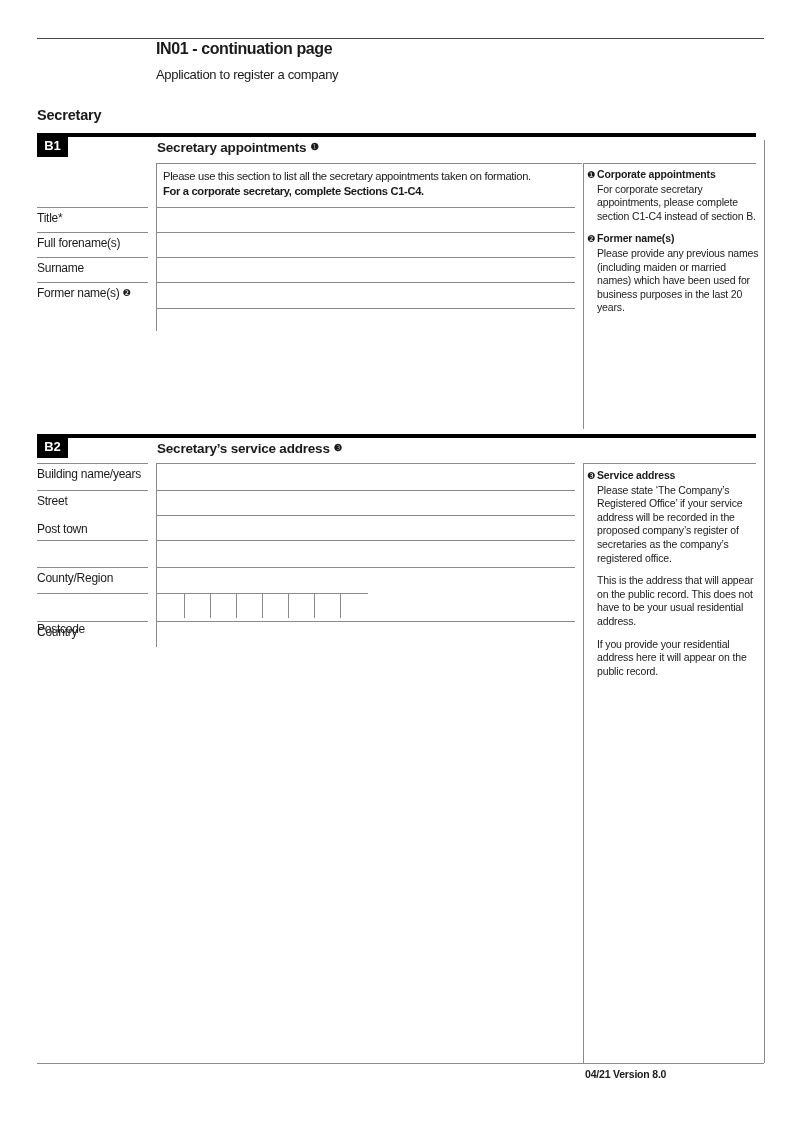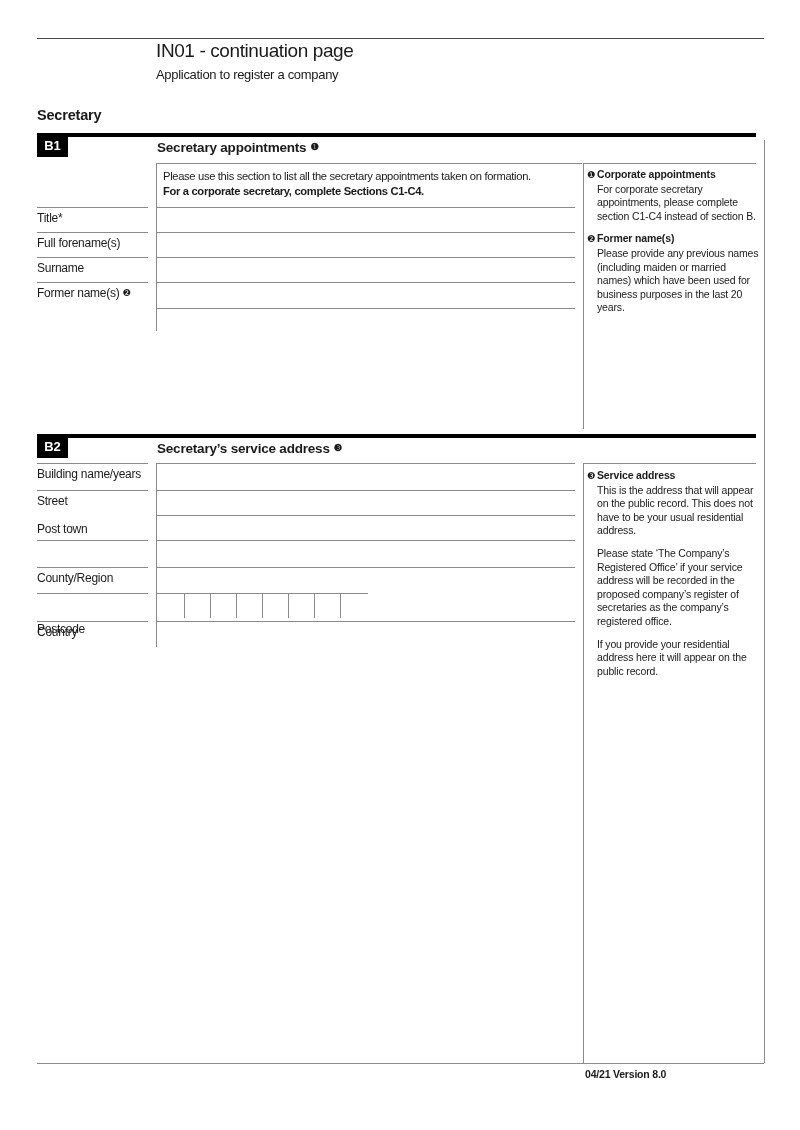--- a/index.html
+++ b/index.html
@@ -3,21 +3,21 @@
 <meta charset="utf-8">
 <style>
   html,body{margin:0;padding:0;background:#fff;}
   .page{position:relative;width:800px;height:1130px;background:#fff;overflow:hidden;
         font-family:"Liberation Sans",sans-serif;color:#1a1a1a;}
 
   .hline{position:absolute;height:1px;background:#8a8a8a;}
   .vline{position:absolute;width:1px;background:#8a8a8a;}
   .toprule{background:#4a4a4a;}
 
-  .doc-title{position:absolute;left:156px;top:40px;font-size:19px;font-weight:400;
+  .doc-title{position:absolute;left:156px;top:40px;font-size:16px;font-weight:700;
              letter-spacing:-0.4px;white-space:nowrap;}
   .doc-subtitle{position:absolute;left:156px;top:67px;font-size:13px;letter-spacing:-0.3px;white-space:nowrap;}
   .group-heading{position:absolute;left:37px;top:107px;font-size:14.5px;font-weight:700;letter-spacing:-0.2px;text-align:center;}
 
   .bar{position:absolute;left:37px;width:719px;height:4px;background:#000;}
   .badge{position:absolute;left:37px;width:31px;height:24px;background:#000;color:#fff;
          font-size:13px;font-weight:700;display:flex;align-items:center;justify-content:center;}
   .sec-heading{position:absolute;left:157px;font-size:13.5px;font-weight:700;letter-spacing:-0.2px;white-space:nowrap;}
   .ref-inline{font-size:9.5px;position:relative;top:-2px;margin-left:4px;}
 
@@ -148,20 +148,20 @@
     <span class="cell-line" style="left:184px;"></span>
   </div>
 
   <div class="hline" style="left:583px;top:463px;width:173px;"></div>
   <div class="vline" style="left:583px;top:463px;height:600px;"></div>
   <div class="note" style="top:469px;">
     <div class="note-title">
       <span class="note-ref">❸</span>
       <span>Service address</span>
     </div>
+    <p class="note-body">Please state ‘The Company’s Registered Office’ if your service address will be recorded in the proposed company’s register of secretaries as the company’s registered office.</p>
     <p class="note-body">This is the address that will appear on the public record. This does not have to be your usual residential address.</p>
-    <p class="note-body">Please state ‘The Company’s Registered Office’ if your service address will be recorded in the proposed company’s register of secretaries as the company’s registered office.</p>
     <p class="note-body">If you provide your residential address here it will appear on the public record.</p>
   </div>
 
   <div class="footer">04/21 Version 8.0</div>
 
 </div>
 
 </body></html>

